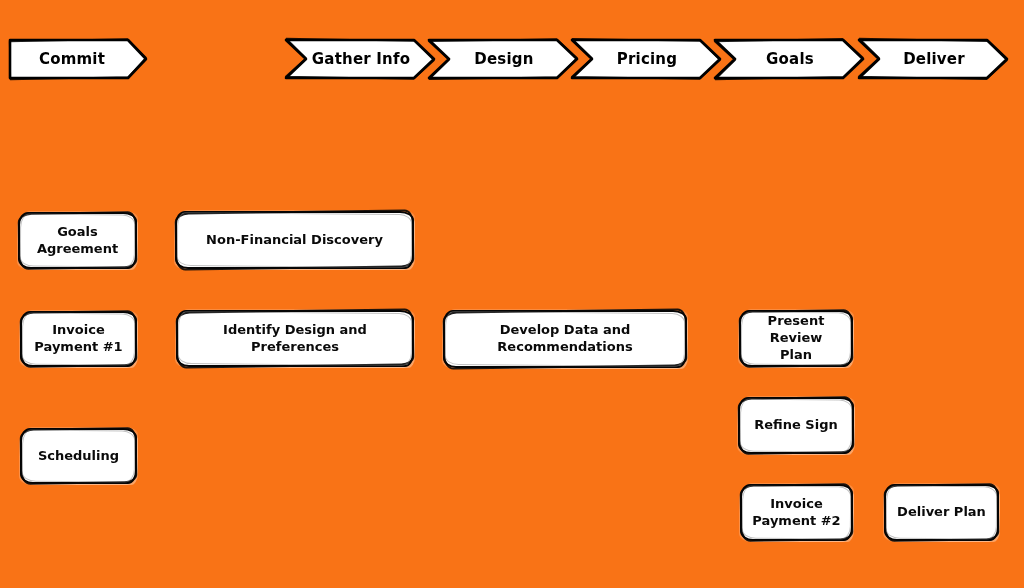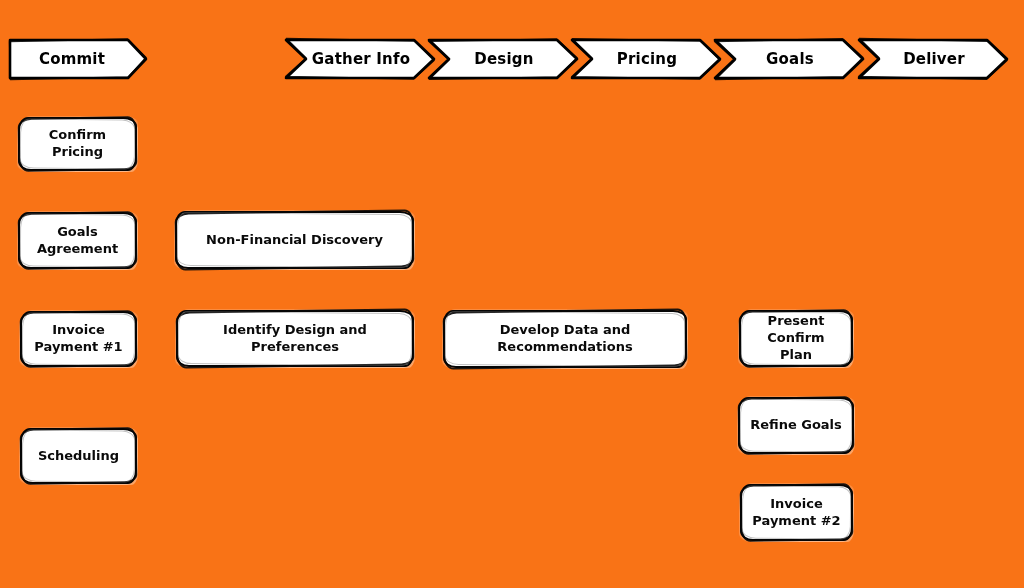--- a/index.html
+++ b/index.html
@@ -137,23 +137,20 @@
   </div>
 
   <div class="chev" style="left:857px">
     <svg viewBox="0 0 152 46" preserveAspectRatio="none">
       <polygon points="2,4 130,4 150,23 130,42 2,42 22,23" fill="#ffffff" stroke="#000000" stroke-width="2.6" stroke-linejoin="round"></polygon>
       <polygon points="2,4 130,4 150,23 130,42 2,42 22,23" fill="none" stroke="#000000" stroke-width="1.5" stroke-linejoin="round" opacity="0.85" transform="rotate(1.2 76 23)"></polygon>
     </svg>
     <span class="phase-label">Deliver</span>
   </div>
 
-  <div class="task" style="left:18px; top:117px; width:119px; height:54px">
-    <span class="task-label">Confirm Pricing</span>
-  </div>
 
   <div class="task" style="left:18px; top:212px; width:119px; height:57px">
     <span class="task-label">Goals Agreement</span>
   </div>
 
   <div class="task" style="left:20px; top:311px; width:117px; height:56px">
     <span class="task-label">Invoice
 Payment #1</span>
   </div>
 
@@ -169,27 +166,30 @@
   <div class="task" style="left:176px; top:310px; width:238px; height:57px">
     <span class="task-label">Identify Design and Preferences</span>
   </div>
 
   <div class="task" style="left:443px; top:310px; width:244px; height:58px">
     <span class="task-label">Develop Data and
 Recommendations</span>
   </div>
 
   <div class="task" style="left:739px; top:310px; width:114px; height:57px">
-    <span class="task-label">Present Confirm
+    <span class="task-label">Present Review
 Plan</span>
   </div>
 
   <div class="task" style="left:738px; top:397px; width:116px; height:57px">
-    <span class="task-label">Refine Goals</span>
+    <span class="task-label">Refine Sign</span>
   </div>
 
   <div class="task" style="left:740px; top:484px; width:113px; height:57px">
     <span class="task-label">Invoice
 Payment #2</span>
   </div>
 
+  <div class="task" style="left:884px; top:484px; width:115px; height:57px">
+    <span class="task-label">Deliver Plan</span>
+  </div>
 
 </div>
 
 </body></html>

